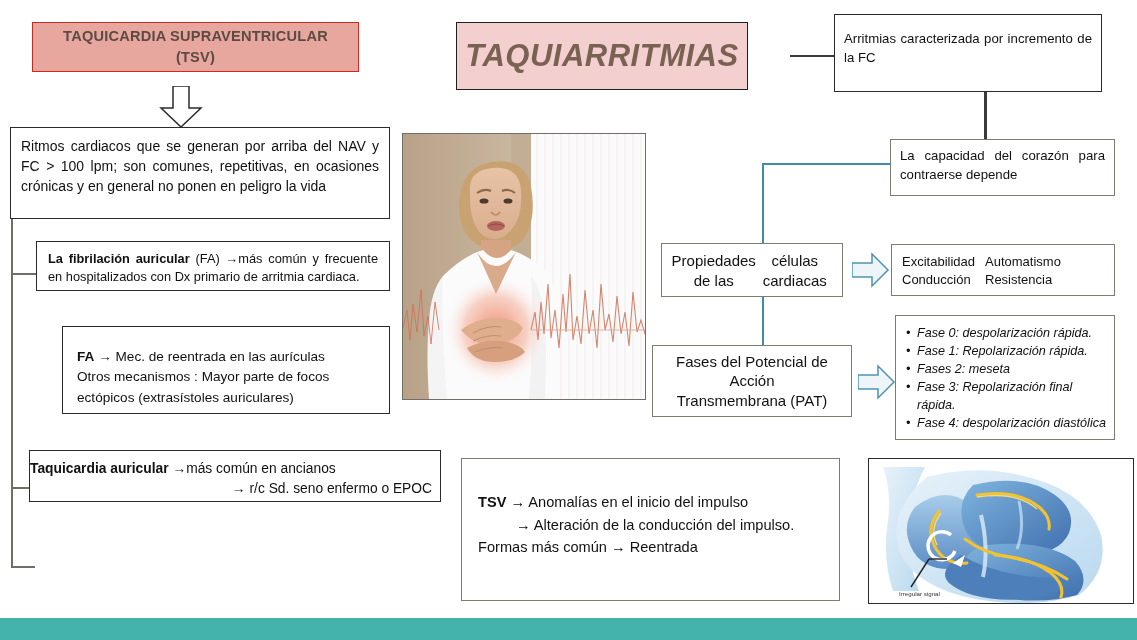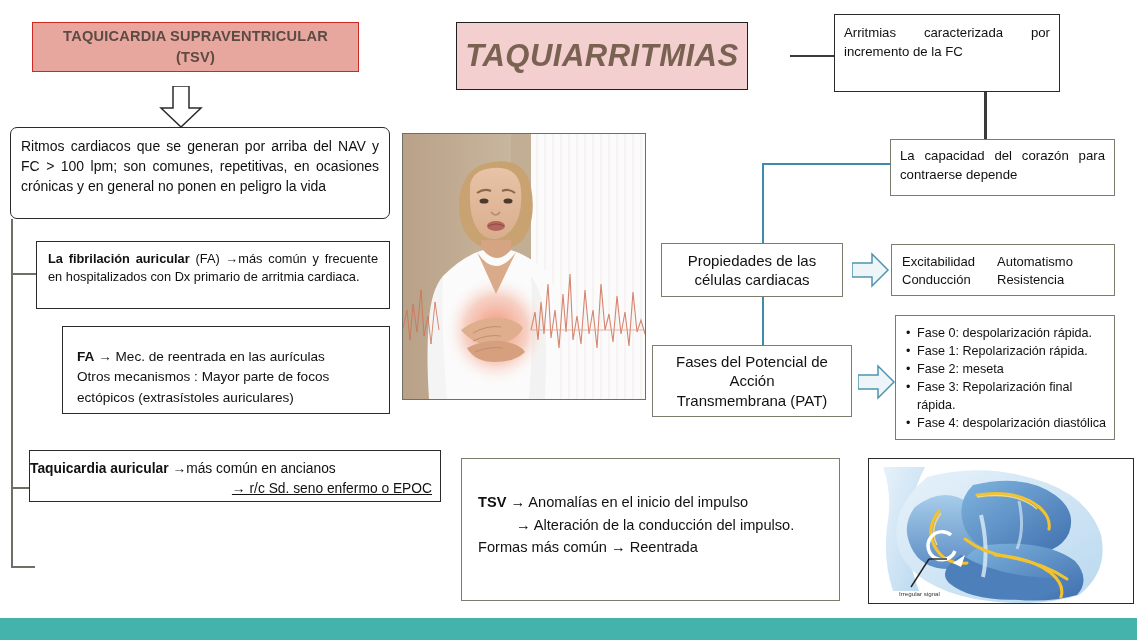--- a/index.html
+++ b/index.html
@@ -78,26 +78,26 @@
   }
 
   .footerbar{
     position:absolute;left:0;right:0;bottom:0;height:22px;
     background:#44b3ab;
   }
 
   ul.fases{margin:0;padding:0;list-style:none;}
   ul.fases li{
     position:relative;padding-left:11px;margin:0 0 1px 0;
-    font-size:12.6px;line-height:1.36;
+    font-size:12.6px;line-height:1.36;font-style:italic;
   }
   ul.fases li:before{
     content:"•";position:absolute;left:0;top:0;
   }
-  .two-col{display:flex;gap:22px;align-items:center;}
+  .two-col{display:flex;gap:10px;align-items:center;}
 </style>
 </head>
 <body>
 
 <div class="canvas">
 
   <div class="box pink-tsv" style="left:32px;top:22px;width:327px;height:50px;">
     <div>
       <div>TAQUICARDIA SUPRAVENTRICULAR</div>
       <div>(TSV)</div>
@@ -109,63 +109,63 @@
       <polygon points="15,0 31,0 31,22 43,22 23,41 3,22 15,22" fill="#ffffff" stroke="#2b2b2b" stroke-width="1.5"></polygon>
     </svg>
   </div>
 
   <div class="box pink-taq" style="left:456px;top:22px;width:292px;height:68px;font-style:italic;">
     <span>TAQUIARRITMIAS</span>
   </div>
 
   <div class="ln" style="left:790px;top:55px;width:44px;height:2.4px;"></div>
 
-  <div class="box tbox dark just" style="left:834px;top:14px;width:226px;height:78px;padding-top:9px;">
+  <div class="box tbox dark just" style="left:834px;top:14px;width:268px;height:78px;padding-top:15px;">
     <span>Arritmias caracterizada por incremento de la FC</span>
   </div>
 
   <div class="ln" style="left:984px;top:92px;width:2.6px;height:47px;"></div>
 
   <div class="box tbox just" style="left:890px;top:139px;width:225px;height:57px;">
     <span>La capacidad del corazón para contraerse depende</span>
   </div>
 
   <div class="ln teal" style="left:762px;top:163px;width:129px;height:1.6px;"></div>
   <div class="ln teal" style="left:762px;top:163px;width:1.6px;height:80px;"></div>
 
-  <div class="box tbox dark just" style="left:10px;top:127px;width:380px;height:92px;padding:9px 10px;font-size:14px;border-radius:7px;">
+  <div class="box tbox dark just" style="left:10px;top:127px;width:380px;height:92px;padding:9px 10px;font-size:14px;">
     <span>Ritmos cardiacos que se generan por arriba del NAV y FC &gt; 100 lpm; son comunes, repetitivas, en ocasiones crónicas y en general no ponen en peligro la vida</span>
   </div>
 
   <div class="ln thin" style="left:11px;top:219px;width:1.6px;height:348px;"></div>
 
   <div class="ln thin" style="left:11px;top:273px;width:28px;height:1.6px;"></div>
   <div class="ln thin" style="left:11px;top:487px;width:24px;height:1.6px;"></div>
   <div class="ln thin" style="left:11px;top:566px;width:24px;height:1.6px;"></div>
 
-  <div class="box tbox dark just" style="left:36px;top:241px;width:354px;height:68px;padding:8px 11px;font-size:12.8px;">
+  <div class="box tbox dark just" style="left:36px;top:241px;width:354px;height:50px;padding:8px 11px;font-size:12.8px;">
     <span class="b">La fibrilación auricular</span>
     <span>(FA) →más común y frecuente en hospitalizados con Dx primario de arritmia cardiaca.</span>
   </div>
 
   <div class="box tbox dark" style="left:62px;top:326px;width:328px;height:88px;padding:20px 14px;font-size:13.6px;line-height:1.5;">
     <div>
       <span class="b">FA</span>
       <span>→ Mec. de reentrada en las aurículas</span>
     </div>
     <div>Otros mecanismos : Mayor parte de focos</div>
     <div>ectópicos (extrasístoles auriculares)</div>
   </div>
 
   <div class="box tbox dark" style="left:29px;top:450px;width:412px;height:52px;padding:8px 0;font-size:13.8px;line-height:1.45;">
     <div>
       <span class="b">Taquicardia auricular</span>
       <span>→más común en ancianos</span>
     </div>
-    <div style="text-align:right;padding-right:8px;text-decoration:underline;">→ r/c  Sd. seno enfermo o EPOC</div>
+    <div style="text-align:right;padding-right:8px;">→ r/c  Sd. seno enfermo o EPOC</div>
   </div>
 
 
   <div class="photo" style="left:402px;top:133px;width:244px;height:267px;">
     <svg width="242" height="265" viewBox="0 0 242 265" preserveAspectRatio="none">
       <defs>
         <linearGradient id="wallg" x1="0" y1="0" x2="1" y2="0">
           <stop offset="0%" stop-color="#b8a187"></stop>
           <stop offset="55%" stop-color="#cdbba4"></stop>
           <stop offset="100%" stop-color="#d8cab4"></stop>
@@ -231,21 +231,21 @@
           <path d="M70 207 q14 -7 28 -5"></path>
         <path d="M72 218 q14 -6 28 -4"></path>
       </g>
 
       <polyline fill="none" stroke="#cf7055" stroke-width="1.1" opacity="0.85" points="128,196 132,178 135,206 138,168 141,200 145,150 148,204 152,176 156,214 160,160 163,198 167,140 170,206 174,182 178,210 182,156 186,200 190,176 194,214 198,150 202,196 206,180 210,208 214,162 218,200 222,178 226,212 230,158 234,198 238,186 242,200"></polyline>
       <line x1="128" y1="196" x2="242" y2="196" stroke="#d9a18a" stroke-width="0.8"></line>
       <polyline fill="none" stroke="#cf7055" stroke-width="1" opacity="0.8" points="0,194 4,176 7,206 10,170 14,198 18,156 21,202 25,182 28,210 32,168 36,196"></polyline>
     </svg>
   </div>
 
-  <div class="box tbox center" style="left:661px;top:243px;width:182px;height:54px;display:flex;flex-direction:column;justify-content:center;font-size:15px;line-height:1.3;">
+  <div class="box tbox center" style="left:661px;top:243px;width:182px;height:54px;display:flex;flex-direction:row;justify-content:center;font-size:15px;line-height:1.3;">
     <div>Propiedades de las</div>
     <div>células cardiacas</div>
   </div>
 
   <div class="ln teal" style="left:762px;top:297px;width:1.6px;height:48px;"></div>
 
   <div class="box tbox center" style="left:652px;top:345px;width:200px;height:72px;display:flex;flex-direction:column;justify-content:center;font-size:15px;line-height:1.28;">
     <div>Fases del Potencial de</div>
     <div>Acción</div>
     <div>Transmembrana (PAT)</div>
@@ -272,21 +272,21 @@
         <div>Automatismo</div>
         <div>Resistencia</div>
       </div>
     </div>
   </div>
 
   <div class="box tbox" style="left:895px;top:315px;width:220px;height:125px;padding:9px 8px 9px 10px;">
     <ul class="fases">
       <li>Fase 0: despolarización rápida.</li>
       <li>Fase 1: Repolarización rápida.</li>
-      <li>Fase 2: meseta</li>
+      <li>Fases 2: meseta</li>
       <li>Fase 3: Repolarización final rápida.</li>
       <li>Fase 4: despolarización diastólica</li>
     </ul>
   </div>
 
   <div class="box tbox" style="left:461px;top:458px;width:379px;height:143px;padding:32px 16px;font-size:14.6px;line-height:1.55;">
     <div>
       <span class="b">TSV</span>
       <span>→ Anomalías en el inicio del impulso</span>
     </div>

